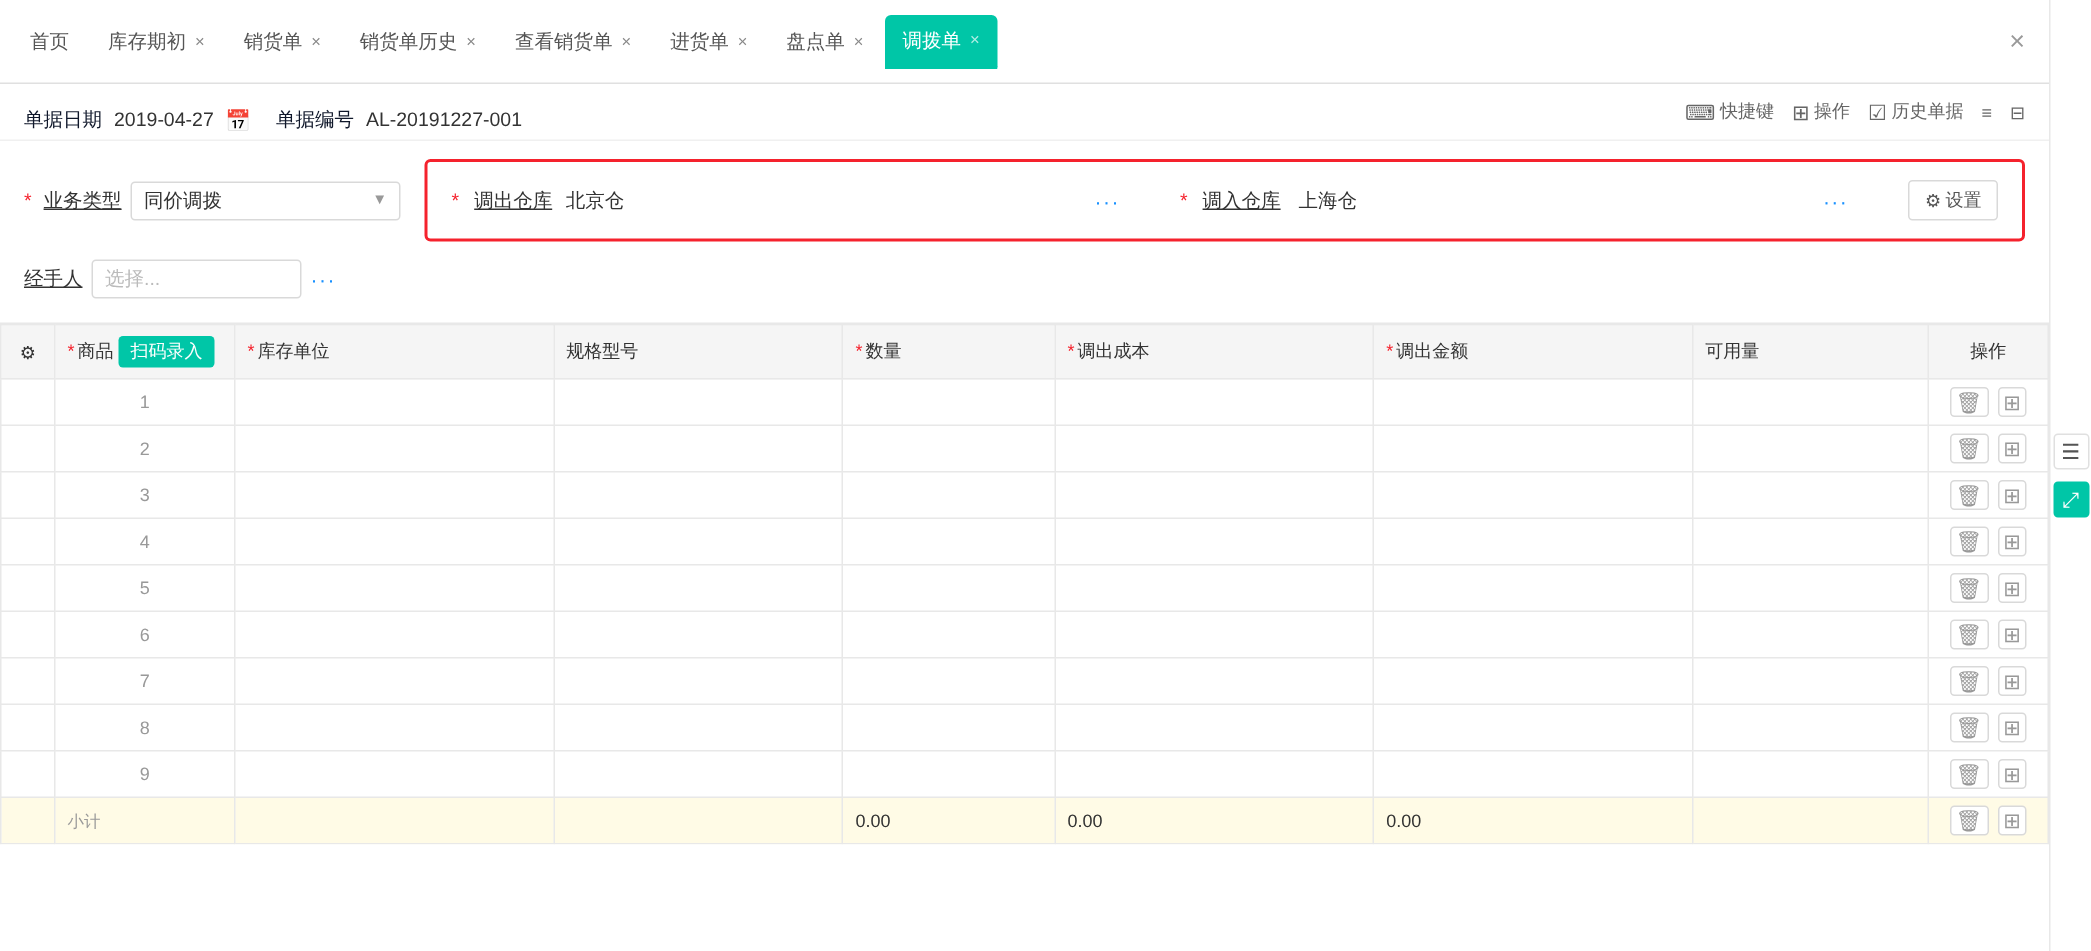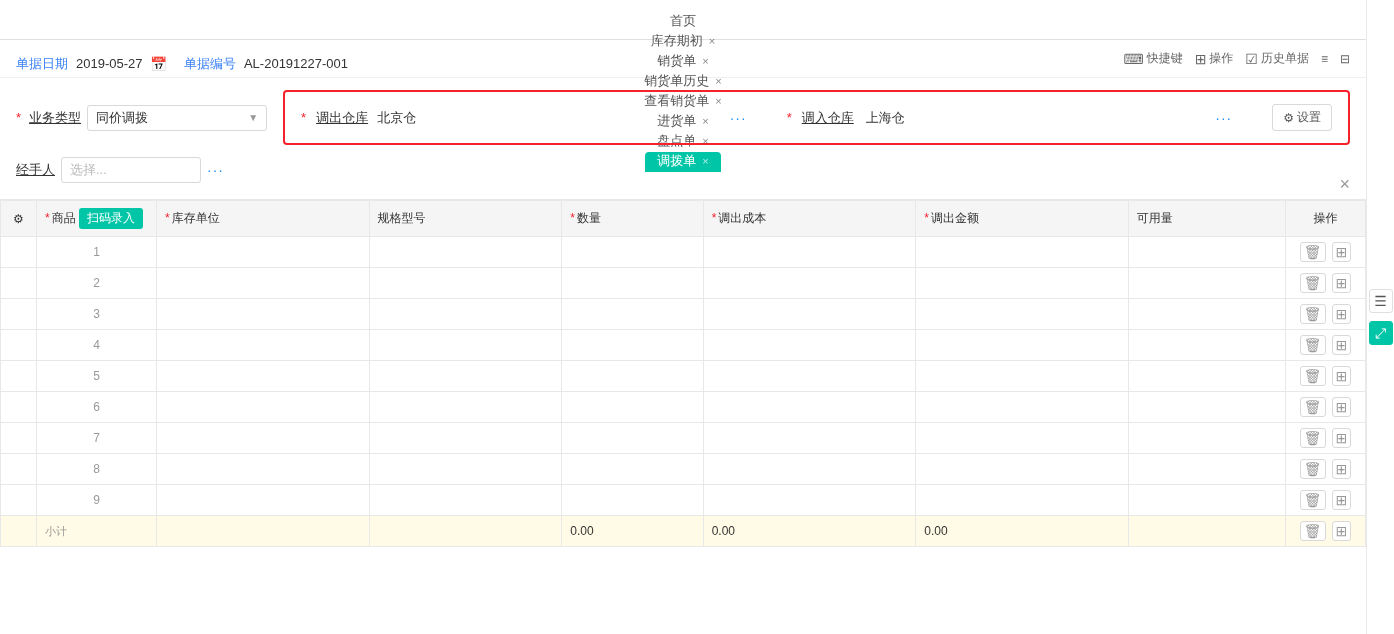--- a/index.html
+++ b/index.html
@@ -3,24 +3,23 @@
   <meta charset="utf-8">
   <style>
     * { box-sizing: border-box; margin: 0; padding: 0; }
     body { font-family: "Microsoft YaHei", "PingFang SC", Arial, sans-serif; font-size: 13px; background: #fff; color: #333; overflow: hidden; }
 
     
     .tab-bar {
       display: flex; align-items: center;
       border-bottom: 1px solid #e0e0e0;
       background: #fff;
-      height: 40px;
-      padding: 12px 8px;
+      height: 56px;
+      padding: 0 8px;
       gap: 2px;
-      flex-direction: column;
     }
     .tab {
       display: flex; align-items: center; gap: 4px;
       padding: 0 12px; height: 36px;
       cursor: pointer; border-radius: 4px 4px 0 0;
       font-size: 13px; color: #555;
       white-space: nowrap;
     }
     .tab.active {
       background: #00c6a7; color: #fff;
@@ -42,21 +41,21 @@
     
     .form-header {
       display: flex; align-items: center; gap: 16px;
       padding: 10px 16px 0 16px;
       border-bottom: 1px solid #f0f0f0;
       flex-wrap: wrap;
     }
     .form-header-left {
       display: flex; align-items: center; gap: 8px; flex: 0 0 auto;
     }
-    .form-header-label { color: #3b82f6; }
+    .form-header-label { color: #0f172a; }
     .form-header-value { color: #333; font-weight: 500; }
     .calendar-icon { color: #00c6a7; font-size: 14px; cursor: pointer; }
 
     
     .toolbar-right {
       margin-left: auto;
       display: flex; align-items: center; gap: 12px;
       font-size: 12px; color: #666;
       padding-bottom: 10px;
     }
@@ -229,21 +228,21 @@
     <div class="tab active">
       <span>调拨单</span>
       <span class="close-btn">×</span>
     </div>
     <span class="window-close">×</span>
   </div>
 
   <div class="form-header">
     <div class="form-header-left">
       <span class="form-header-label">单据日期</span>
-      <span class="form-header-value">2019-05-27</span>
+      <span class="form-header-value">2019-04-27</span>
       <span class="calendar-icon">📅</span>
     </div>
     <div class="form-header-left">
       <span class="form-header-label">单据编号</span>
       <span class="form-header-value">AL-20191227-001</span>
     </div>
     <div class="toolbar-right">
       <div class="toolbar-btn">
         <span class="toolbar-btn-icon">⌨</span>
         <span>快捷键</span>

